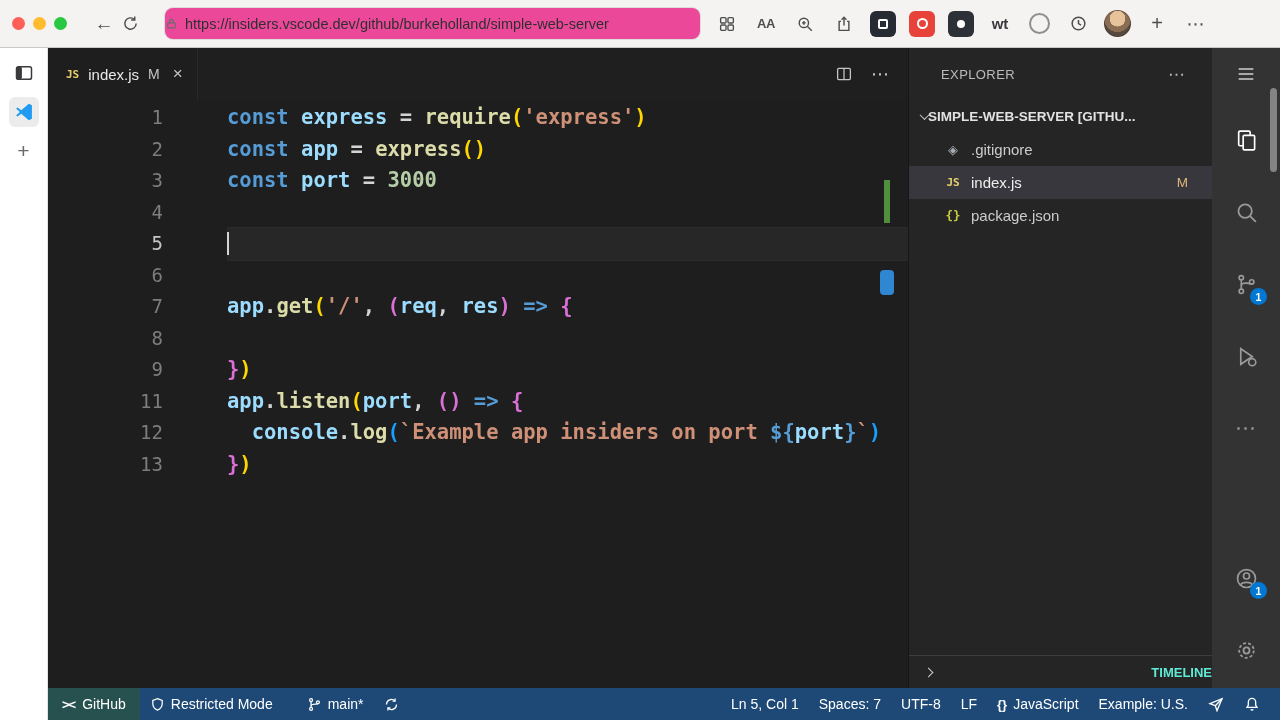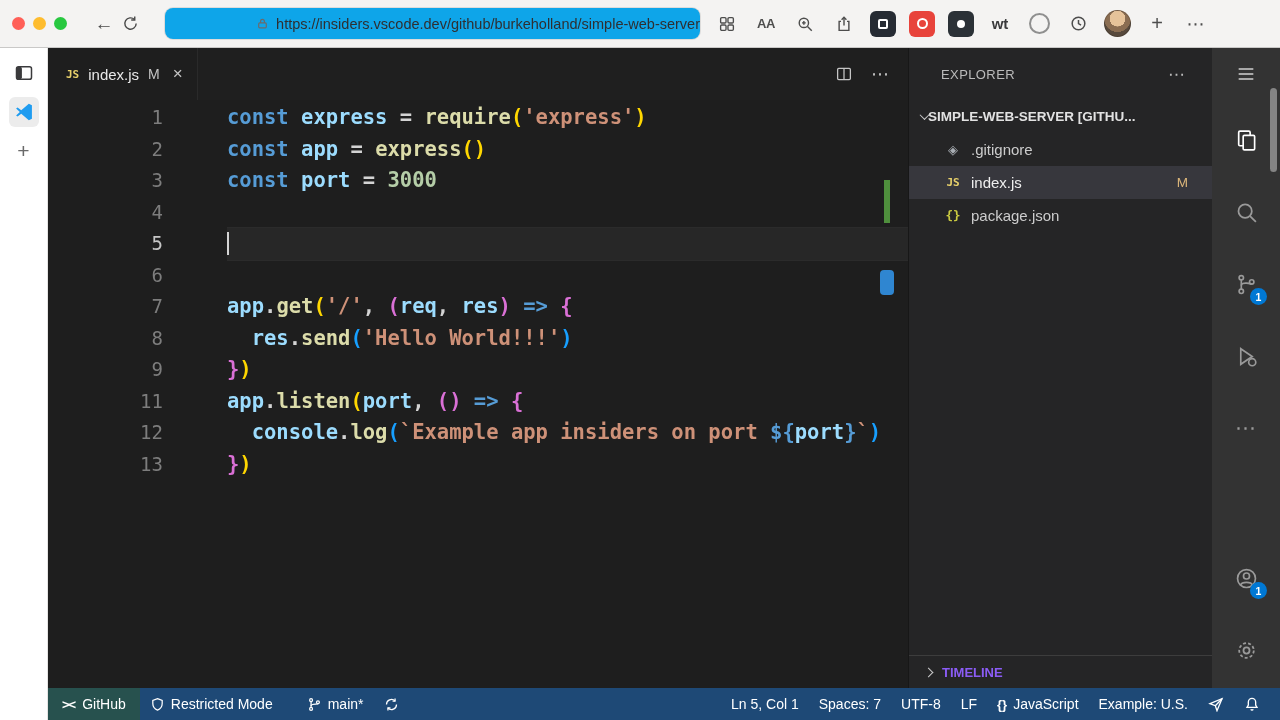--- a/index.html
+++ b/index.html
@@ -6,21 +6,21 @@
   html,body { width:1280px; height:720px; overflow:hidden; font-family:"Liberation Sans", sans-serif; }
   .screen { width:1280px; height:720px; position:relative; background:#1e1e1e; display:flex; flex-direction:column; }
 
   
   .chrome { height:48px; flex:0 0 48px; background:#f4f3f2; border-bottom:1px solid #c9c8c7; display:flex; align-items:center; }
   .traffic { display:flex; gap:8px; margin-left:12px; }
   .tl { width:13px; height:13px; border-radius:50%; display:inline-block; }
   .tl.red{background:#ff5f57}.tl.yellow{background:#febc2e}.tl.green{background:#28c840}
   .nav-btn { background:none; border:none; color:#4a4a4a; font-size:19px; width:26px; height:26px; display:flex; align-items:center; justify-content:center; cursor:default;}
   .nav-btn:first-of-type{ margin-left:24px; }
-  .url-bar { margin-left:22px; width:535px; height:31px; background:#0ea5e9; border-radius:8px; box-shadow:0 0 0 1px #dddcdb; display:flex; align-items:center; justify-content:flex-end; gap:7px; color:#2f2f31; font-size:14.5px; }
+  .url-bar { margin-left:22px; width:535px; height:31px; background:#ec4899; border-radius:8px; box-shadow:0 0 0 1px #dddcdb; display:flex; align-items:center; justify-content:flex-start; gap:7px; color:#2f2f31; font-size:14.5px; }
   .chrome-icons { display:flex; align-items:center; gap:13px; margin-left:14px; color:#4d4d4d; }
   .cicon { width:26px; height:26px; display:flex; align-items:center; justify-content:center; color:#4d4d4d; }
   .ext { width:26px; height:26px; border-radius:6px; display:flex; align-items:center; justify-content:center; }
   .ext.d1 { background:#262b33; } .ext.d1 .sq { width:10px; height:10px; border:2px solid #fff; border-radius:2px; }
   .ext.red { background:#e8433b; } .ext.red .ring-w { width:11px; height:11px; border:2.5px solid #fff; border-radius:50%; }
   .ext.d2 { background:#2b3137; } .ext.d2 .dot { width:8px; height:8px; background:#fff; border-radius:50%; }
   .ext.wt { background:transparent; color:#3a3a3c; font-weight:700; font-size:15px; }
   .ring { width:21px; height:21px; border:2.5px solid #8f8f8f; border-radius:50%; }
   .avatar { width:27px; height:27px; border-radius:50%; background:radial-gradient(circle at 50% 32%, #e6c39a 0 34%, #8a6d52 35% 58%, #57493c 59%); box-shadow:inset 0 0 0 1px rgba(0,0,0,.15); }
   .txt-icon { font-size:13px; font-weight:700; color:#4d4d4d; letter-spacing:-0.5px; }
@@ -70,21 +70,21 @@
   .chev { width:7px; height:7px; border-right:1.7px solid #cccccc; border-bottom:1.7px solid #cccccc; display:inline-block; flex:0 0 auto; }
   .chev.down { transform:rotate(45deg) translate(-1px,-1px); }
   .chev.right { transform:rotate(-45deg); }
   .file-row { height:33px; display:flex; align-items:center; gap:8px; padding-left:34px; position:relative; font-size:15px; color:#cccccc; }
   .file-row.selected { background:#37373d; color:#eeeeee; }
   .file-icon { width:20px; text-align:center; flex:0 0 20px; }
   .js-icon { color:#e8d16b; font-family:"DejaVu Sans Mono",monospace; font-weight:700; font-size:11px; }
   .json-icon { color:#cbcb41; font-family:"DejaVu Sans Mono",monospace; font-weight:700; font-size:12.5px; }
   .git-icon { color:#a8adb3; font-size:13px; }
   .file-badge { position:absolute; right:24px; color:#dcb67a; font-size:13.5px; }
-  .timeline { position:absolute; bottom:0; left:0; right:0; height:33px; border-top:1px solid #3d3d3d; display:flex; align-items:center; gap:10px; padding-left:16px; font-size:13px; font-weight:700; color:#8b5cf6; }
+  .timeline { position:absolute; bottom:0; left:0; right:0; height:33px; border-top:1px solid #3d3d3d; display:flex; align-items:center; padding-left:16px; font-size:13px; font-weight:700; color:#5eead4;justify-content:space-between; }
 
   
   .activity-bar { width:68px; flex:0 0 68px; background:#333333; display:flex; flex-direction:column; align-items:center; padding-top:14px; }
   .act { width:48px; height:48px; display:flex; align-items:center; justify-content:center; position:relative; color:#9a9a9a; margin-bottom:24px; }
   .act.hamburger { height:24px; margin-bottom:30px; }
   .act.active { color:#ffffff; }
   .act .more-v { font-size:21px; letter-spacing:1px; }
   .badge { position:absolute; right:3px; bottom:3px; min-width:17px; height:17px; border-radius:50%; background:#0078d4; color:#fff; font-size:10.5px; font-weight:700; display:flex; align-items:center; justify-content:center; }
   .act.account { margin-top:auto; }
   .act.gear { margin-bottom:14px; }
@@ -236,21 +236,20 @@
                 <div class="code-line">
                   <span class="line-num">6</span>
                   <div class="code-content"></div>
                 </div>
                 <div class="code-line">
                   <span class="line-num">7</span>
                   <div class="code-content"><span class="tk-v">app</span><span class="tk-d">.</span><span class="tk-f">get</span><span class="tk-b1">(</span><span class="tk-s">'/'</span><span class="tk-d">, </span><span class="tk-b2">(</span><span class="tk-v">req</span><span class="tk-d">, </span><span class="tk-v">res</span><span class="tk-b2">)</span><span class="tk-k"> =&gt; </span><span class="tk-b2">{</span></div>
                 </div>
                 <div class="code-line">
                   <span class="line-num">8</span>
-                  <div class="code-content"><span class="tk-d">  </span><span class="tk-v">res</span><span class="tk-d">.</span><span class="tk-f">send</span><span class="tk-b3">(</span><span class="tk-s">'Hello World!!!'</span><span class="tk-b3">)</span></div>
                 </div>
                 <div class="code-line">
                   <span class="line-num">9</span>
                   <div class="code-content"><span class="tk-b2">}</span><span class="tk-b1">)</span></div>
                 </div>
                 <div class="code-line">
                   <span class="line-num">11</span>
                   <div class="code-content"><span class="tk-v">app</span><span class="tk-d">.</span><span class="tk-f">listen</span><span class="tk-b1">(</span><span class="tk-v">port</span><span class="tk-d">, </span><span class="tk-b2">()</span><span class="tk-k"> =&gt; </span><span class="tk-b2">{</span></div>
                 </div>
                 <div class="code-line">

